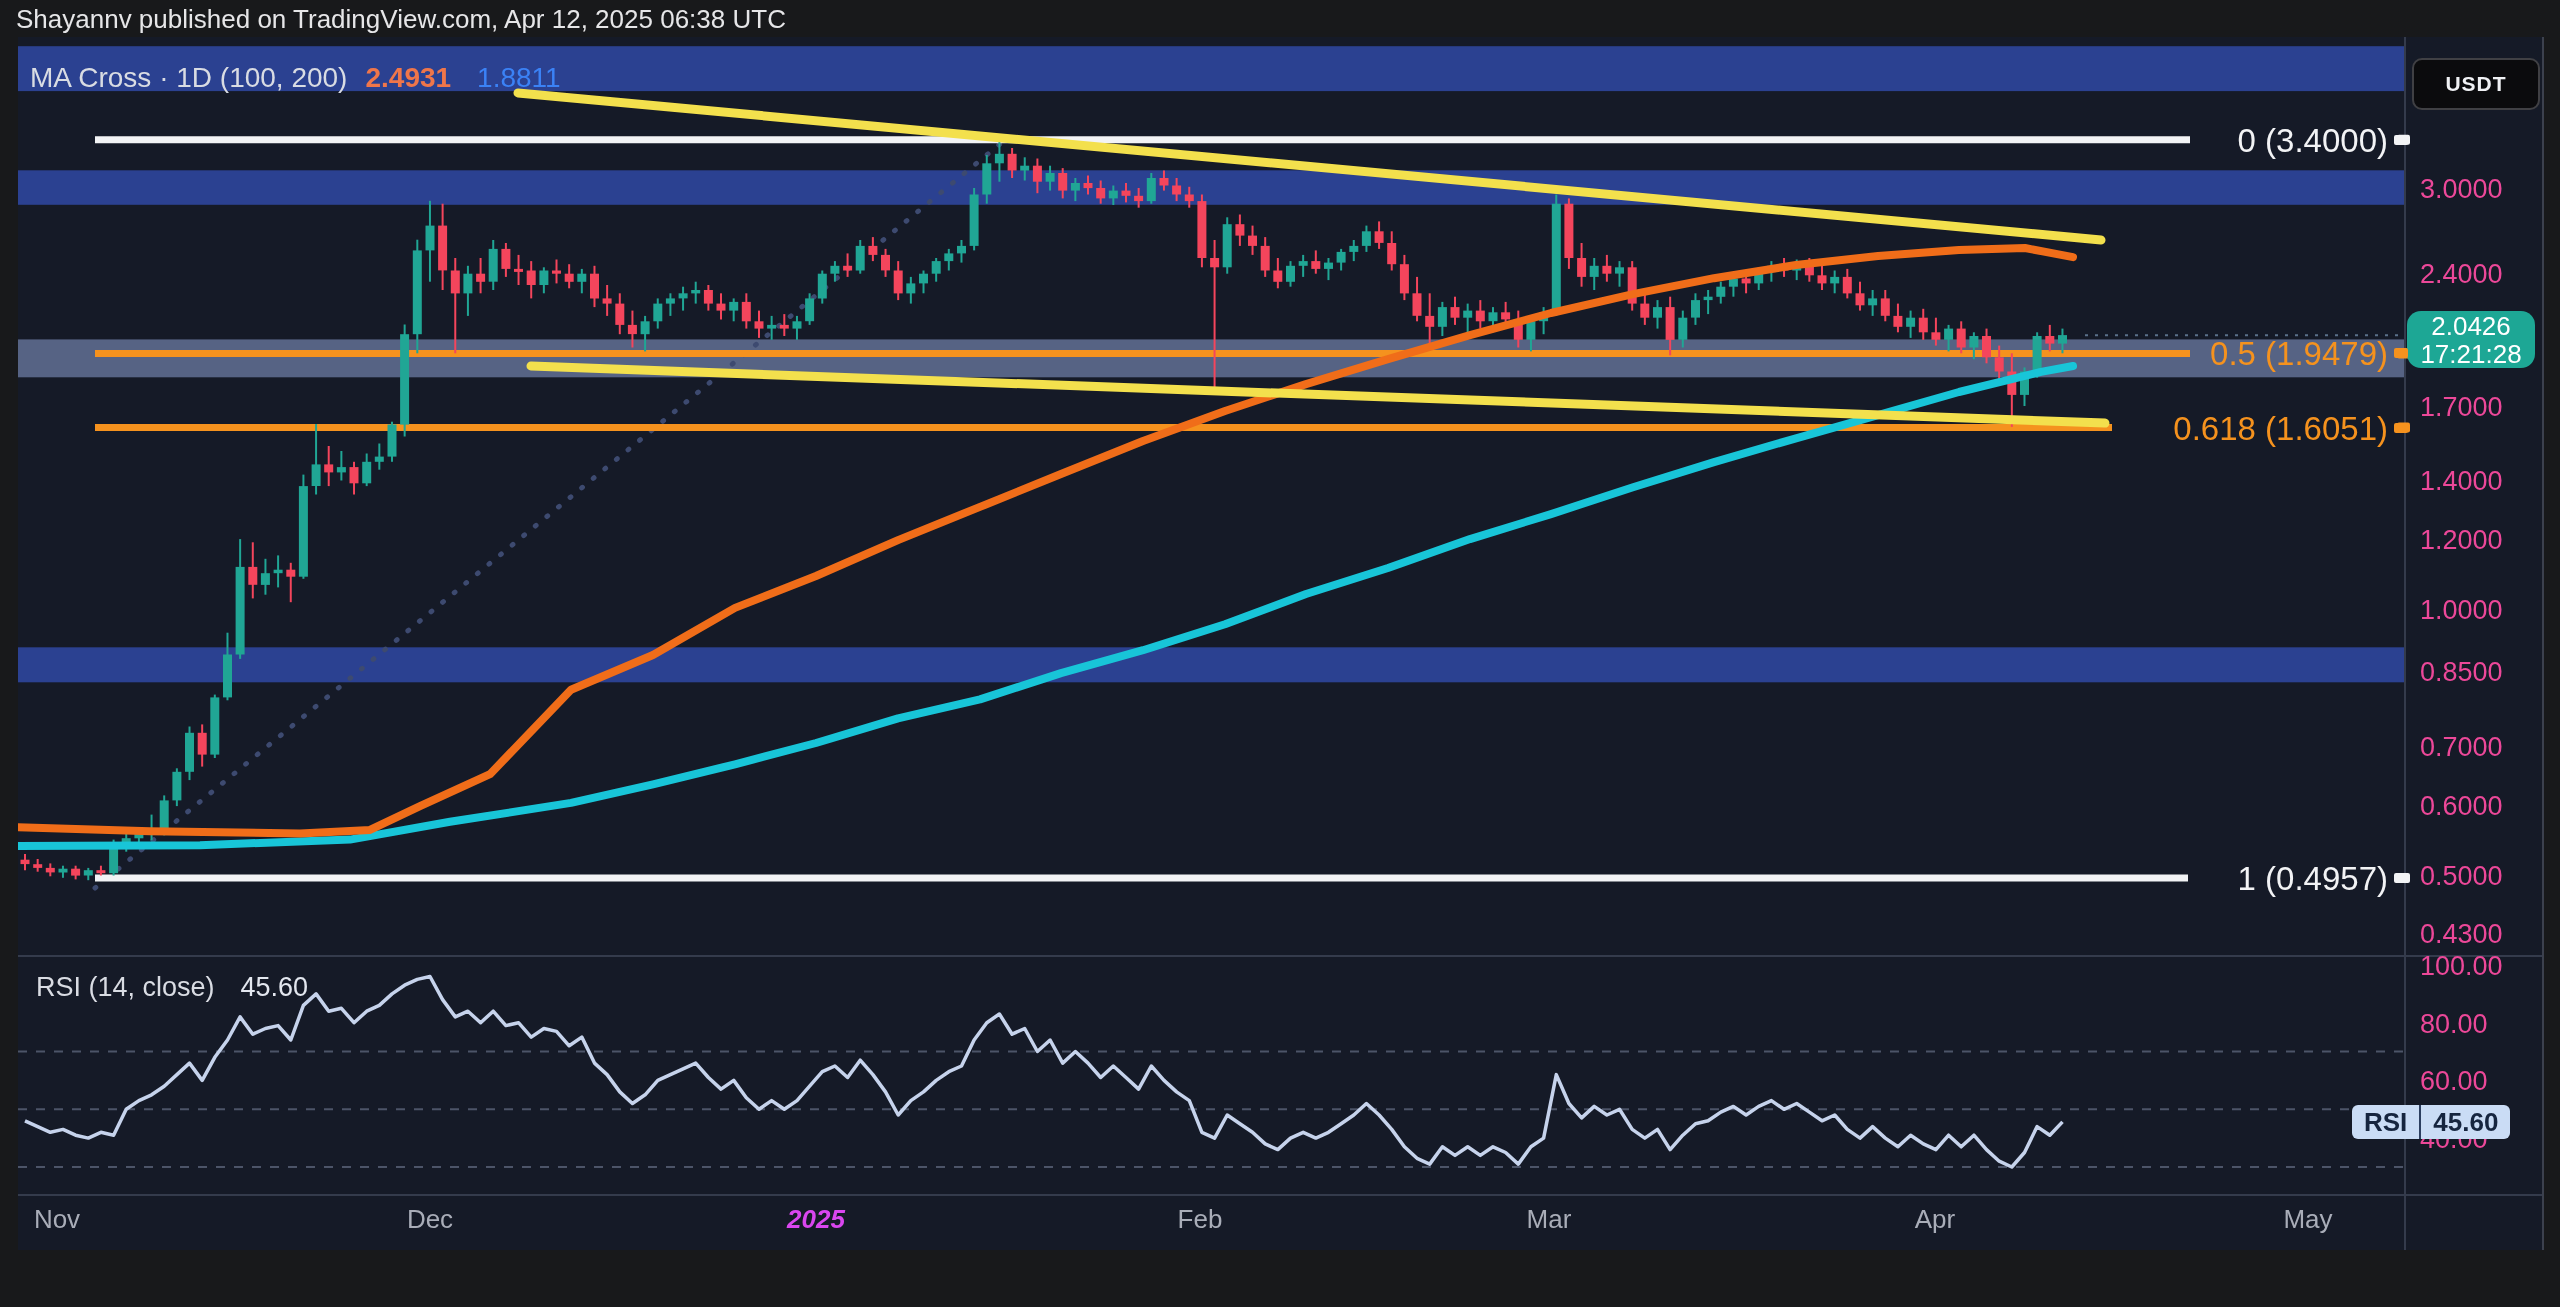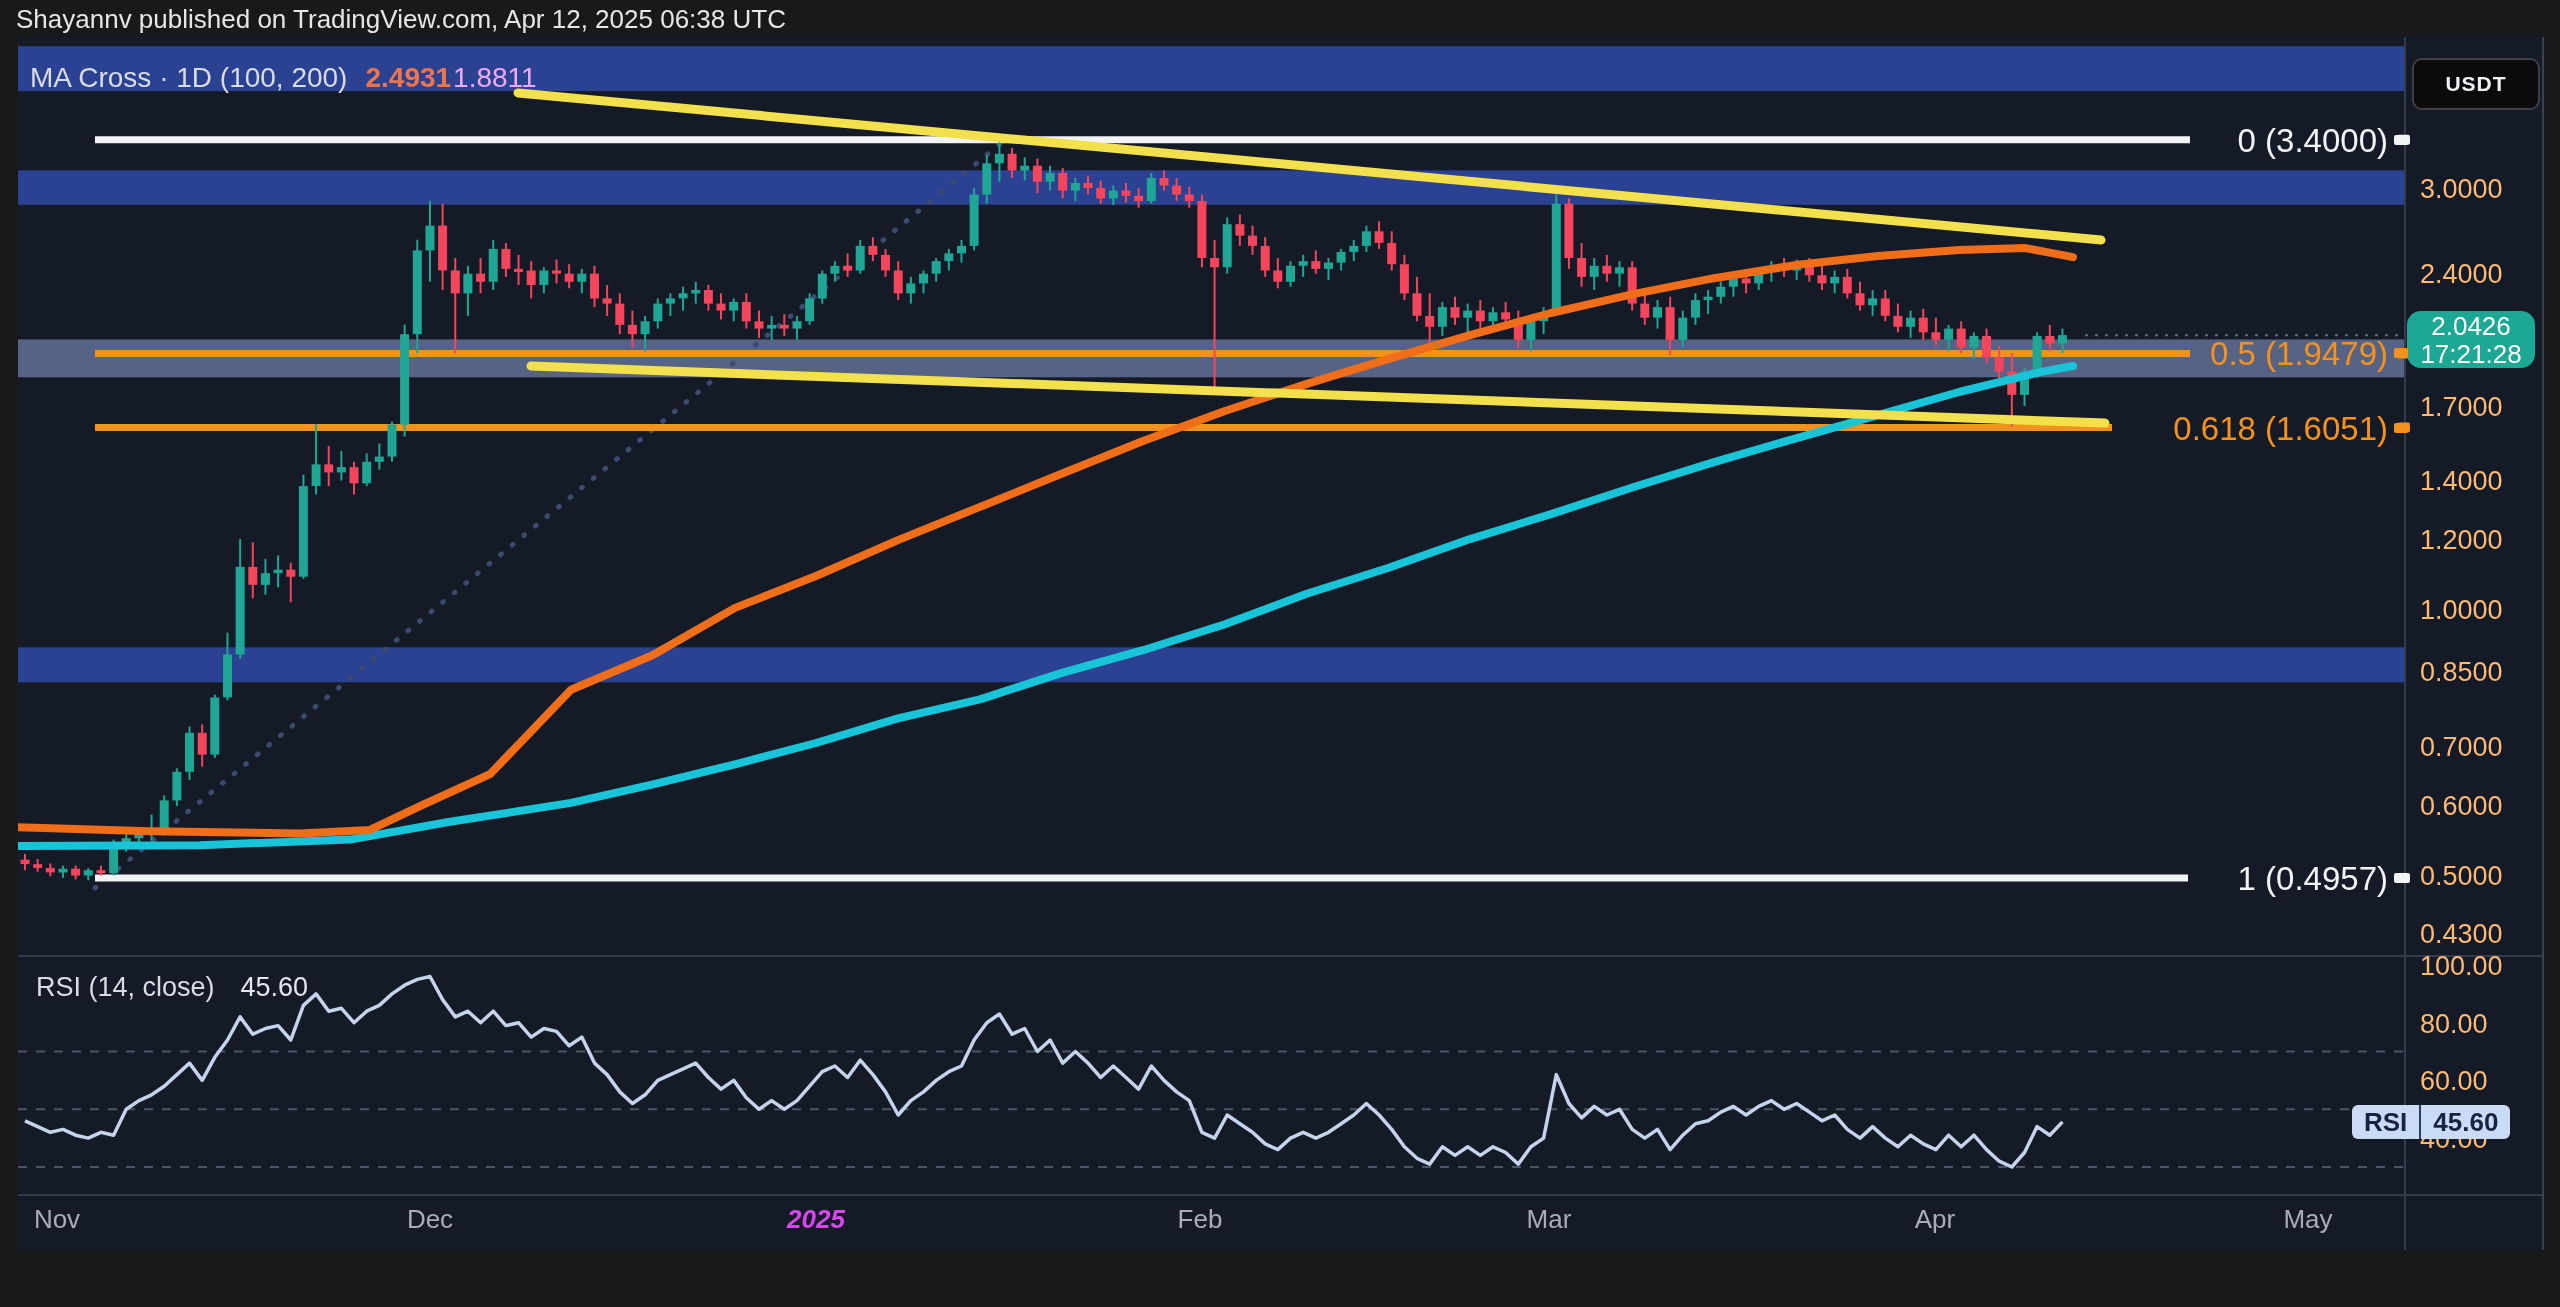--- a/index.html
+++ b/index.html
@@ -6,27 +6,27 @@
     font-family:"Liberation Sans",sans-serif;-webkit-font-smoothing:antialiased;}
   #page{position:relative;width:2172px;height:1307px;background:#18191b;}
   #header-line{position:absolute;left:16px;top:4px;font-size:26px;font-weight:500;color:#e6e6e8;white-space:nowrap;}
   #chart-wrapper{position:absolute;left:18px;top:37px;width:2524px;height:1213px;background:#151a27;border-right:2px solid #3c414e;}
   #chart-svg{position:absolute;left:0;top:0;z-index:2;}
   #overlays{position:absolute;left:0;top:0;width:2560px;height:1307px;z-index:3;pointer-events:none;}
   #overlays > *{pointer-events:auto;}
   
   #legend{position:absolute;left:30px;top:62px;font-size:28px;color:#d9dce3;white-space:nowrap;}
   #legend .v100{color:#f0764a;margin-left:18px;font-weight:700;}
-  #legend .v200{color:#f0abfc;margin-left:2px;font-weight:500;}
+  #legend .v200{color:#3b82f6;margin-left:26px;font-weight:500;}
   
   #symbol-btn{position:absolute;left:2412px;top:58px;width:124px;height:48px;background:#0b0b0d;
     border:2px solid #404044;border-radius:10px;color:#f0f1f4;font-size:21px;font-weight:700;
     display:flex;align-items:center;justify-content:center;letter-spacing:1px;}
   
-  .pricetick{position:absolute;left:2420px;color:#fdba74;font-size:27px;white-space:nowrap;}
+  .pricetick{position:absolute;left:2420px;color:#ec4899;font-size:27px;white-space:nowrap;}
   .timetick{position:absolute;top:1204px;color:#a9adb8;font-size:26px;transform:translateX(-50%);}
   .timetick.major{color:#d946ef;font-weight:700;font-style:italic;}
   
   .fib-label{position:absolute;right:172px;font-size:33px;font-weight:500;white-space:nowrap;}
   .fib-marker{position:absolute;left:2394px;width:14px;height:10px;border-radius:2px;}
   
   #price-badge{position:absolute;left:2407px;width:128px;height:57px;background:#1da795;border-radius:14px;
     color:#fff;font-size:26px;display:flex;flex-direction:column;align-items:center;justify-content:center;line-height:28px;}
   
   #rsi-legend{position:absolute;left:36px;top:972px;font-size:27px;color:#d9dce3;white-space:nowrap;}

